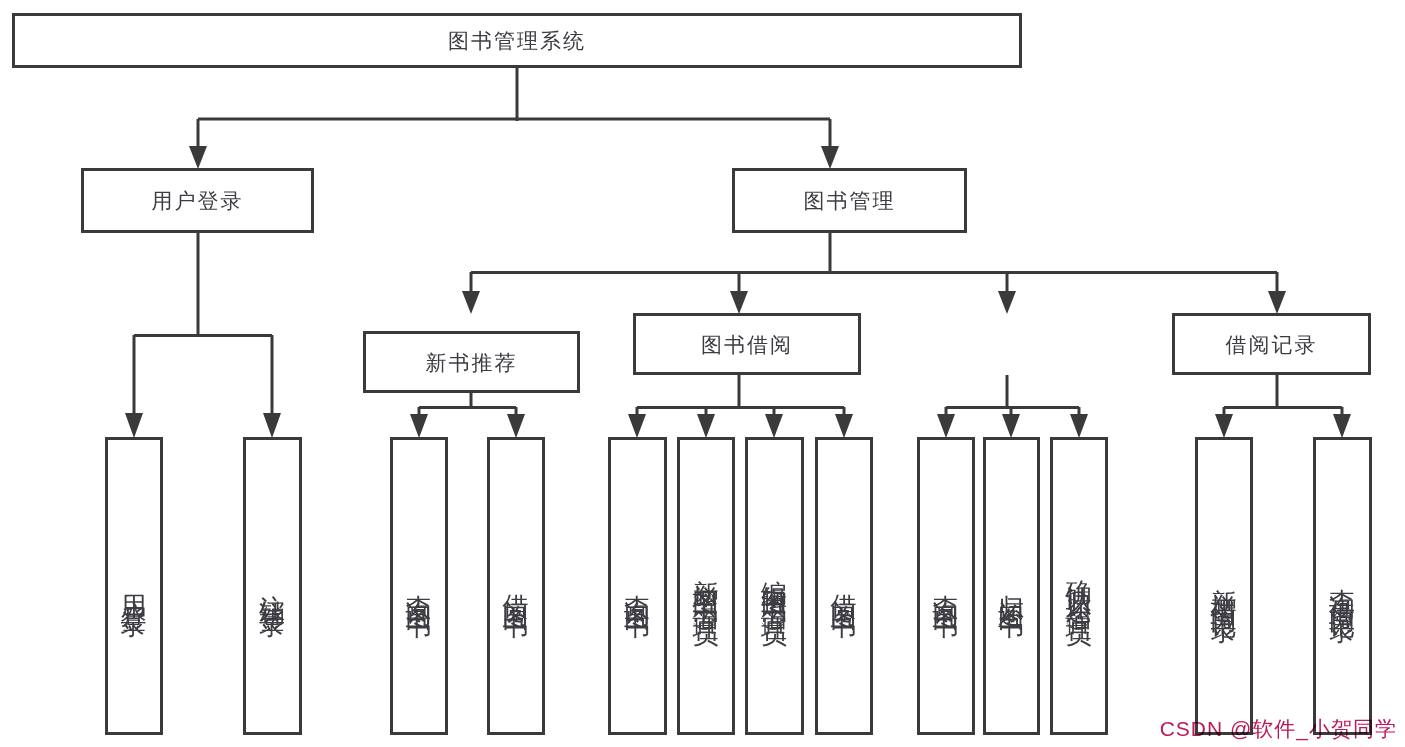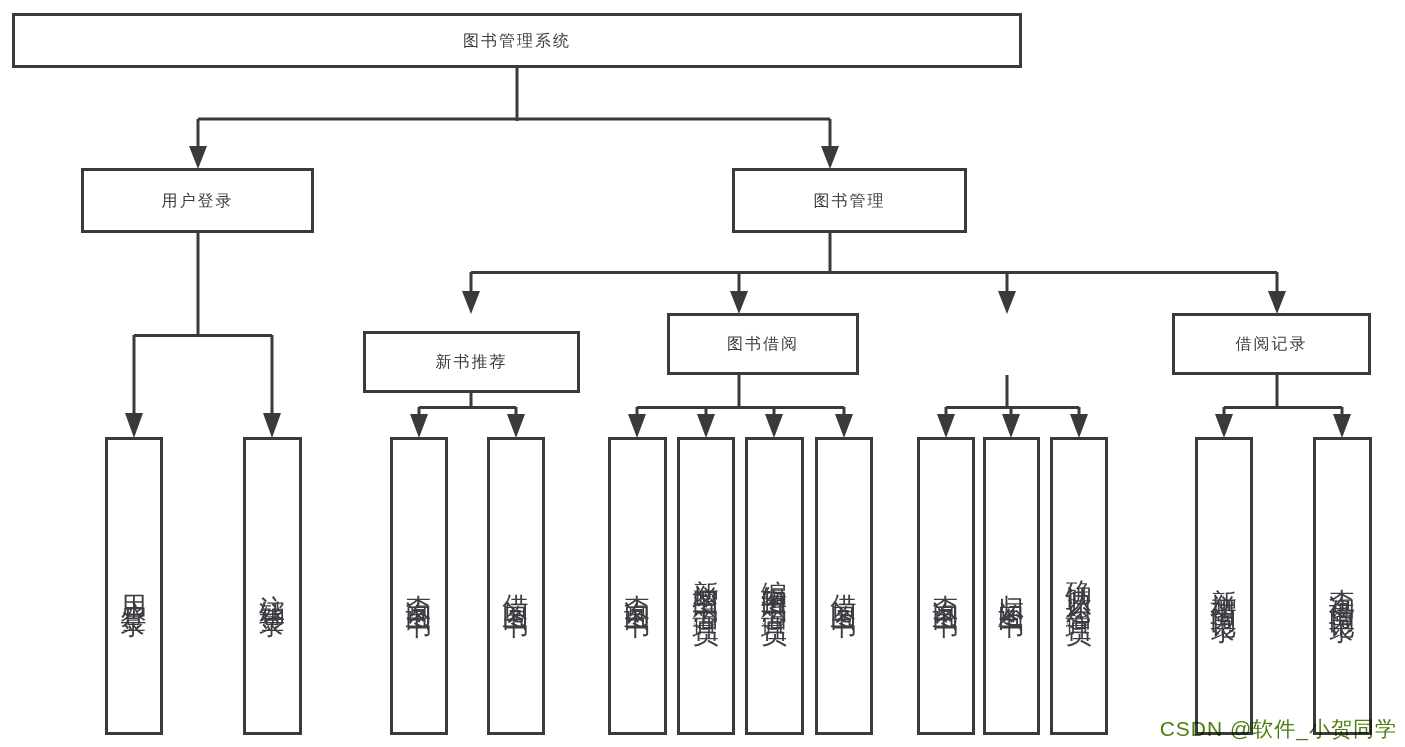--- a/index.html
+++ b/index.html
@@ -8,29 +8,29 @@
     position:relative;width:1405px;height:747px;background:#ffffff;overflow:hidden;
   }
   .connectors{position:absolute;left:0;top:0;z-index:1;}
   .node{
     position:absolute;z-index:2;background:#ffffff;
     border:3px solid #3a3a3a;box-sizing:border-box;
     display:flex;align-items:center;justify-content:center;
     color:#3c3c42;
   }
   .node.h span{
-    font-size:16px;letter-spacing:2px;white-space:nowrap;line-height:1;
+    font-size:21px;letter-spacing:2px;white-space:nowrap;line-height:1;
   }
   .node.v span{
     writing-mode:vertical-rl;text-orientation:mixed;
     font-size:26px;letter-spacing:6px;line-height:1;white-space:nowrap;
   }
   .watermark{
     position:absolute;right:8px;bottom:4px;z-index:3;
-    font-size:21px;letter-spacing:1px;color:#4d7c0f;
+    font-size:21px;letter-spacing:1px;color:#be185d;
     mix-blend-mode:multiply;white-space:nowrap;
   }
 </style>
 </head>
 <body>
 
 <div class="canvas">
 
   <svg class="connectors" width="1405" height="747" viewBox="0 0 1405 747" aria-hidden="true">
     <g stroke="#3a3a3a" stroke-width="3" fill="none">
@@ -107,21 +107,21 @@
   <div class="node h" style="left:81px;top:168px;width:233px;height:65px">
     <span>用户登录</span>
   </div>
   <div class="node h" style="left:732px;top:168px;width:235px;height:65px">
     <span>图书管理</span>
   </div>
 
   <div class="node h" style="left:363px;top:331px;width:217px;height:62px">
     <span>新书推荐</span>
   </div>
-  <div class="node h" style="left:667px;top:313px;width:192px;height:62px">
+  <div class="node h" style="left:633px;top:313px;width:228px;height:62px">
     <span>图书借阅</span>
   </div>
   <div class="node h" style="left:1172px;top:313px;width:199px;height:62px">
     <span>借阅记录</span>
   </div>
 
   <div class="node v" style="left:105px;top:437px;width:58px;height:298px">
     <span>用户登录</span>
   </div>
   <div class="node v" style="left:243px;top:437px;width:59px;height:298px">

